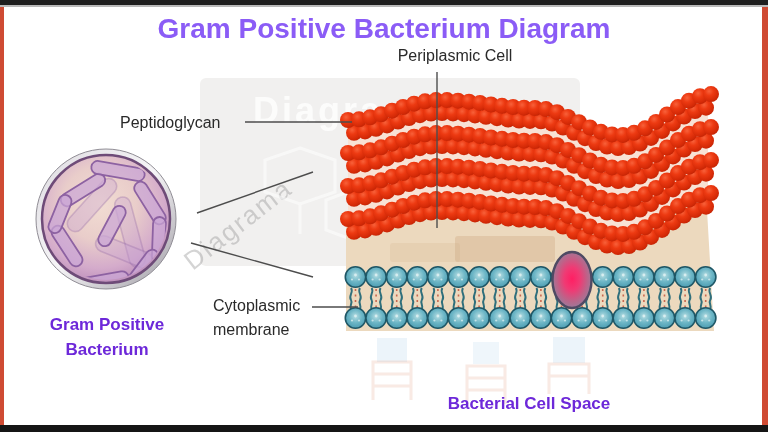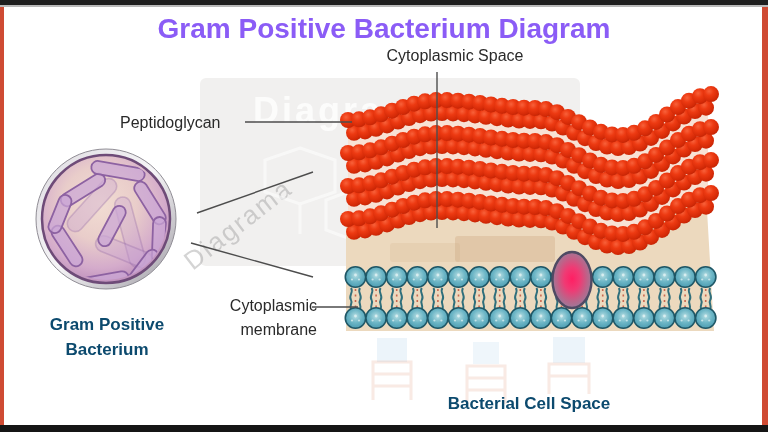--- a/index.html
+++ b/index.html
@@ -22,22 +22,22 @@
   .wm-diagonal{left:178px;top:252px;font-size:26px;color:#8f8f8f;opacity:.38;
                transform:rotate(-38deg);transform-origin:left top;z-index:2;letter-spacing:2px;}
   .wm-hex{left:240px;top:130px;z-index:2;opacity:.55;}
   .wm-logos{left:355px;top:328px;z-index:2;}
   
   #diagram{left:0;top:0;z-index:10;}
   
   .lbl{z-index:20;color:#2a2a2a;font-size:16px;line-height:1.35;}
   .lbl-periplasmic{left:375px;top:45px;width:160px;text-align:center;}
   .lbl-peptidoglycan{left:120px;top:112px;width:122px;text-align:left;}
-  .lbl-cytomembrane{left:213px;top:294px;width:104px;text-align:right;line-height:1.5;}
-  .lbl-bold{font-weight:bold;font-size:17px;color:#0c4a6e;}
+  .lbl-cytomembrane{left:213px;top:294px;width:104px;text-align:left;line-height:1.5;}
+  .lbl-bold{font-weight:bold;font-size:17px;color:#6d28d9;}
   .lbl-dish-caption{left:45px;top:313px;width:124px;text-align:center;line-height:1.45;}
   .lbl-cellwall{left:447px;top:393px;width:164px;text-align:center;}
 </style>
 </head>
 <body>
 
 <div class="abs top-bar"></div>
 <div class="abs top-bar-line"></div>
 <div class="abs bottom-bar"></div>
 <div class="abs left-border"></div>
@@ -607,17 +607,17 @@
         <rect x="-23" y="-6.5" width="46" height="13" rx="6.5" transform="translate(159,240) rotate(92)" fill="#cba6d6" fill-opacity="0.72" stroke="#8d62a2" stroke-width="1.8"></rect>
         <rect x="-25" y="-6.5" width="50" height="13" rx="6.5" transform="translate(141,271) rotate(127)" fill="#cba6d6" fill-opacity="0.72" stroke="#8d62a2" stroke-width="1.8"></rect>
         <rect x="-25" y="-6.5" width="50" height="13" rx="6.5" transform="translate(104,281) rotate(170)" fill="#cba6d6" fill-opacity="0.72" stroke="#8d62a2" stroke-width="1.8"></rect>
         <rect x="-23" y="-6.5" width="46" height="13" rx="6.5" transform="translate(67,246) rotate(-123)" fill="#cba6d6" fill-opacity="0.72" stroke="#8d62a2" stroke-width="1.8"></rect>
         <rect x="-20" y="-6.5" width="40" height="13" rx="6.5" transform="translate(60,214) rotate(-68)" fill="#cba6d6" fill-opacity="0.72" stroke="#8d62a2" stroke-width="1.8"></rect>
         <rect x="-22" y="-6.5" width="44" height="13" rx="6.5" transform="translate(112,226) rotate(118)" fill="#cba6d6" fill-opacity="0.72" stroke="#8d62a2" stroke-width="1.8"></rect>
       </g>
   </g>
 </svg>
 
-<div class="abs lbl lbl-periplasmic">Cytoplasmic Space</div>
+<div class="abs lbl lbl-periplasmic">Periplasmic Cell</div>
 <div class="abs lbl lbl-peptidoglycan">Peptidoglycan</div>
 <div class="abs lbl lbl-cytomembrane">Cytoplasmic membrane</div>
 <div class="abs lbl lbl-bold lbl-dish-caption">Gram Positive Bacterium</div>
 <div class="abs lbl lbl-bold lbl-cellwall">Bacterial Cell Space</div>
 
 </body></html>

